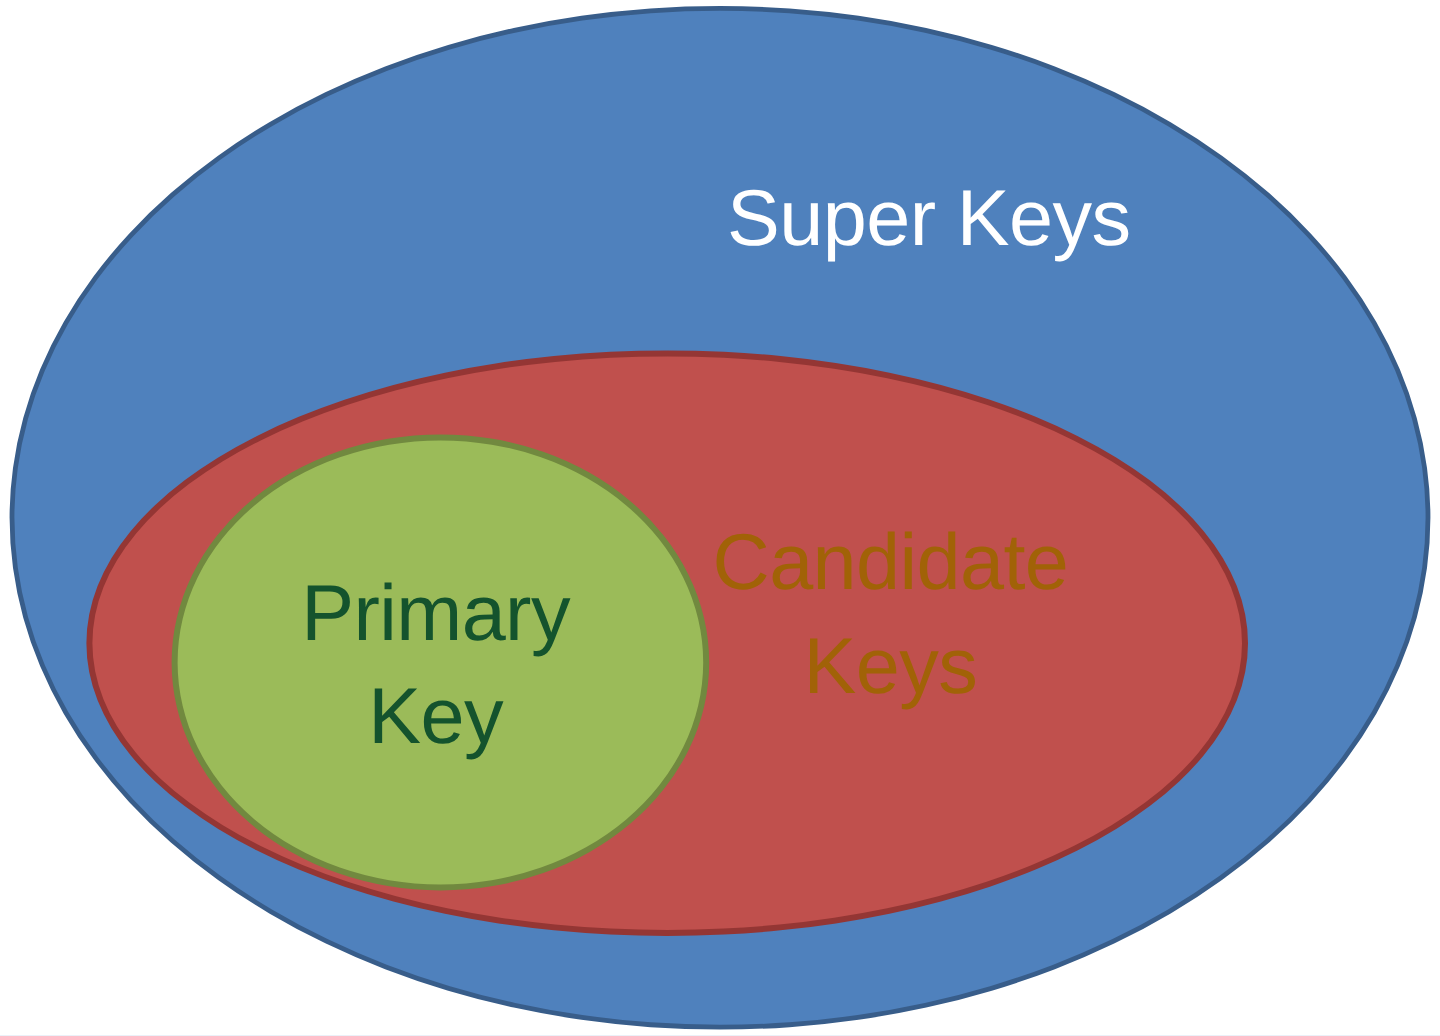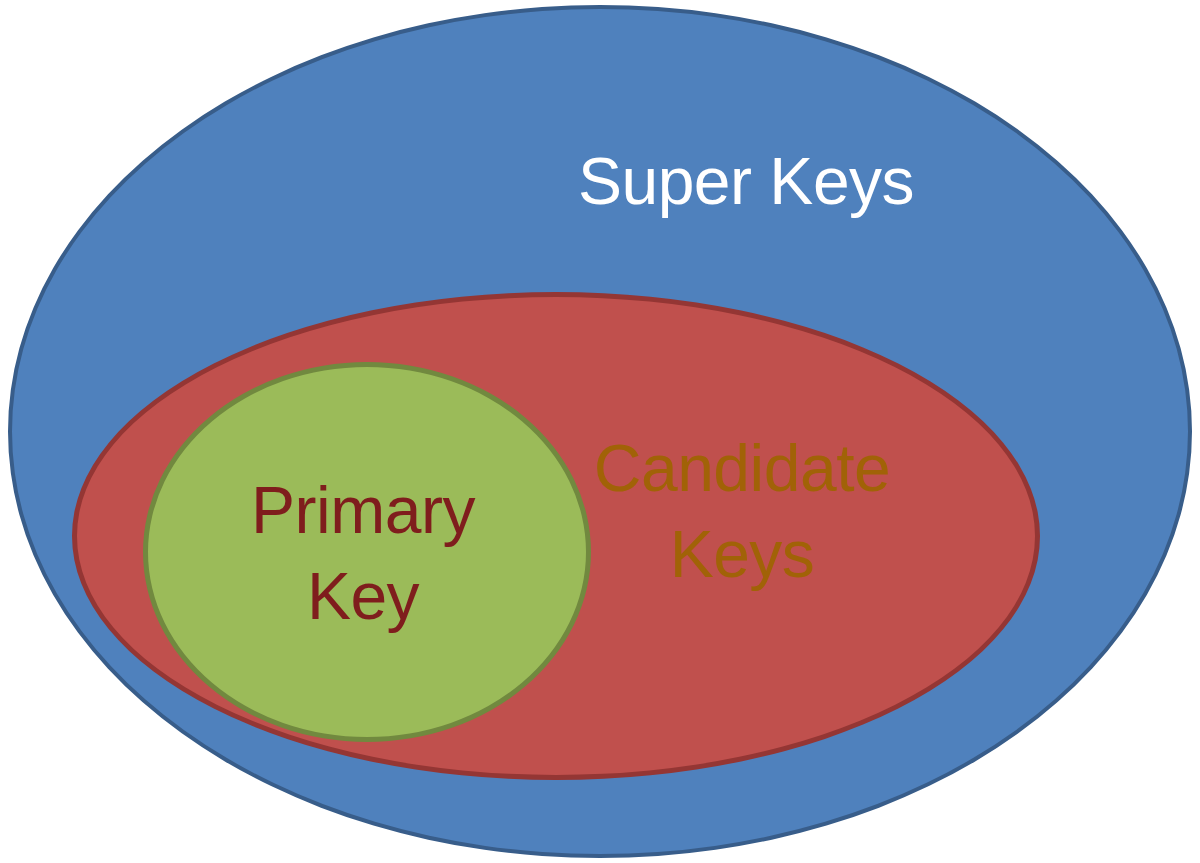--- a/index.html
+++ b/index.html
@@ -47,21 +47,21 @@
     transform: translate(-50%, -50%);
     font-size: 66px;
     font-weight: 300;
     line-height: 1.3;
     letter-spacing: -0.5px;
     text-align: center;
     white-space: pre-line;
     user-select: none;
   }
   #l-super {
-    left: 746px;
+    left: 774px;
     top: 182px;
   }
   #l-candidate {
     left: 742px;
     top: 512px;
   }
   #l-primary {
     left: 363px;
     top: 554px;
   }
@@ -75,16 +75,16 @@
 
   <div class="ellipse" id="e-candidate" style="background-color: rgb(192, 80, 77); border-color: rgb(148, 54, 52);"></div>
 
   <div class="ellipse" id="e-primary" style="background-color: rgb(155, 187, 89); border-color: rgb(113, 137, 63);"></div>
 
   <div class="set-label" id="l-super" style="color: rgb(255, 255, 255);">Super Keys</div>
 
   <div class="set-label" id="l-candidate" style="color: #a16207;">Candidate
 Keys</div>
 
-  <div class="set-label" id="l-primary" style="color: #7f1d1d;">Primary
+  <div class="set-label" id="l-primary" style="color: #14532d;">Primary
 Key</div>
 
 </div>
 
 </body></html>

